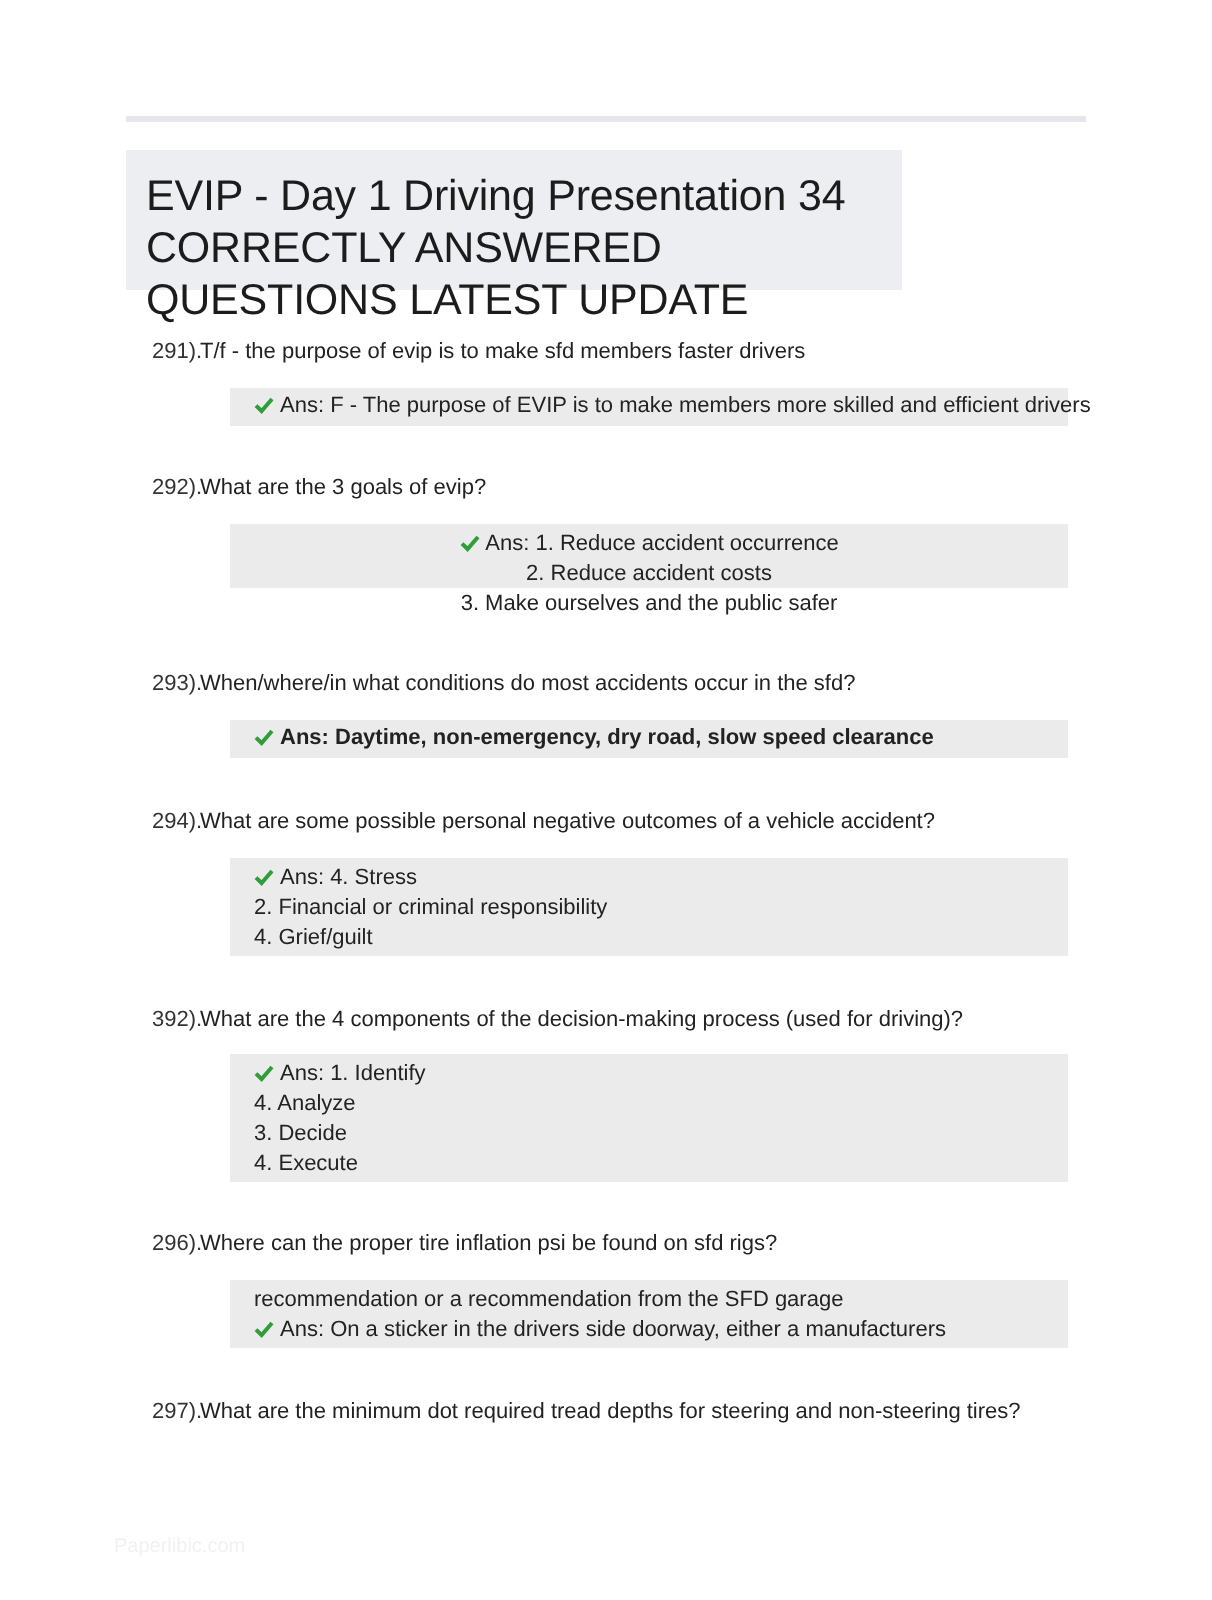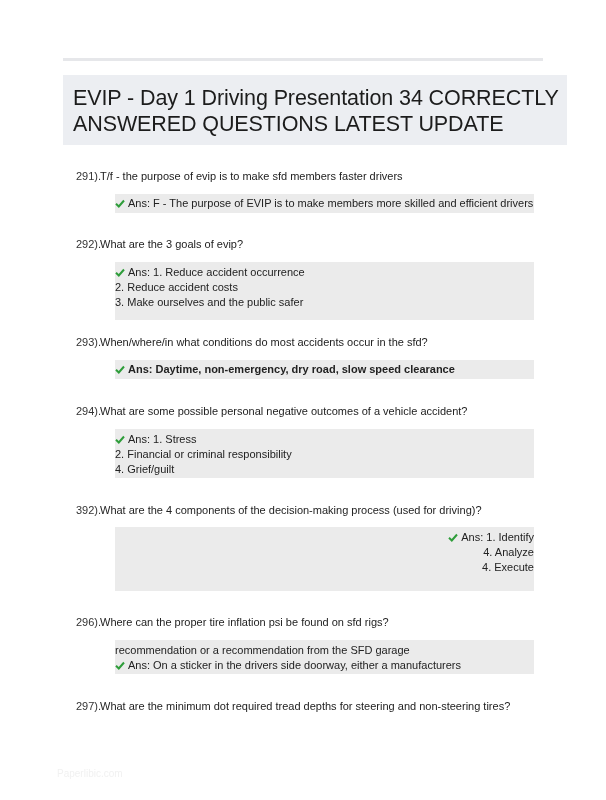--- a/index.html
+++ b/index.html
@@ -2,30 +2,30 @@
 <html><head>
 <meta charset="utf-8">
 <style>
   html, body { margin: 0; padding: 0; }
   body {
     width: 606px; height: 800px; background: #ffffff; position: relative; overflow: hidden;
     font-family: "Liberation Sans", sans-serif; color: #222222;
   }
   .top-rule { position: absolute; left: 63px; top: 58px; width: 480px; height: 3px; background: #e6e7ea; }
   .title-box {
-    position: absolute; left: 63px; top: 75px; width: 504px; height: 70px;
+    position: absolute; left: 63px; top: 75px; width: 388px; height: 70px;
     background: #eceef2; box-sizing: border-box; padding: 10px 0 0 10px;
   }
   .title-text { font-size: 21.5px; line-height: 26px; color: #1c1c1c; margin: 0; font-weight: normal; letter-spacing: -0.1px; }
   .qa { position: absolute; left: 0; width: 606px; }
   .q-num { position: absolute; left: 76px; top: 0; font-size: 11px; color: #333; }
   .q-text { position: absolute; left: 100px; top: 0; font-size: 11px; color: #222; white-space: nowrap; }
   .ans-box {
     position: absolute; left: 115px; width: 419px; background: #ebebeb;
-    box-sizing: border-box; padding: 3px 0; font-size: 11px; line-height: 15px; color: #222;
+    box-sizing: border-box; padding: 3px 12px; font-size: 11px; line-height: 15px; color: #222;
   }
   .ans-line { display: block; white-space: nowrap; }
   .check { display: inline-block; width: 10px; height: 9px; vertical-align: -1px; margin-right: 3px; }
   .footer-left { position: absolute; left: 57px; top: 768px; font-size: 10px; color: #f1f1f1; }
   .footer-right { position: absolute; left: 497px; top: 767px; font-size: 11px; color: #d8d8d8; font-family: "Liberation Serif", serif; margin-top: 40px; }
 </style>
 </head>
 <body>
 
 <div class="top-rule"></div>
@@ -40,21 +40,21 @@
   <div class="ans-box" style="top:24px;height:19px;padding-top:2px;">
     <span class="ans-line"><svg class="check" viewBox="0 0 10 9">
           <path d="M1 4.8 L3.8 7.5 L9 1.5" fill="none" stroke="#2e9d3a" stroke-width="2"></path>
         </svg><span>Ans: F - The purpose of EVIP is to make members more skilled and efficient drivers</span></span>
   </div>
 </div>
 
 <div class="qa" style="top:238px;">
   <span class="q-num">292).</span>
   <span class="q-text">What are the 3 goals of evip?</span>
-  <div class="ans-box" style="top:24px;height:58px;">
+  <div class="ans-box" style="top:24px;height:32px;text-align:center;">
     <span class="ans-line"><svg class="check" viewBox="0 0 10 9">
           <path d="M1 4.8 L3.8 7.5 L9 1.5" fill="none" stroke="#2e9d3a" stroke-width="2"></path>
         </svg><span>Ans: 1. Reduce accident occurrence</span></span>
     <span class="ans-line">2. Reduce accident costs</span>
     <span class="ans-line">3. Make ourselves and the public safer</span>
   </div>
 </div>
 
 <div class="qa" style="top:336px;">
   <span class="q-num">293).</span>
@@ -65,34 +65,35 @@
         </svg><span>Ans: Daytime, non-emergency, dry road, slow speed clearance</span></span>
   </div>
 </div>
 
 <div class="qa" style="top:405px;">
   <span class="q-num">294).</span>
   <span class="q-text">What are some possible personal negative outcomes of a vehicle accident?</span>
   <div class="ans-box" style="top:24px;height:49px;">
     <span class="ans-line"><svg class="check" viewBox="0 0 10 9">
           <path d="M1 4.8 L3.8 7.5 L9 1.5" fill="none" stroke="#2e9d3a" stroke-width="2"></path>
-        </svg><span>Ans: 1. Stress</span></span>
+        </svg><span>Ans: 4. Stress</span></span>
     <span class="ans-line">2. Financial or criminal responsibility</span>
     <span class="ans-line">4. Grief/guilt</span>
   </div>
 </div>
 
 <div class="qa" style="top:504px;">
   <span class="q-num">392).</span>
   <span class="q-text">What are the 4 components of the decision-making process (used for driving)?</span>
-  <div class="ans-box" style="top:23px;height:64px;text-align:right;">
+  <div class="ans-box" style="top:23px;height:64px;">
     <span class="ans-line"><svg class="check" viewBox="0 0 10 9">
           <path d="M1 4.8 L3.8 7.5 L9 1.5" fill="none" stroke="#2e9d3a" stroke-width="2"></path>
         </svg><span>Ans: 1. Identify</span></span>
     <span class="ans-line">4. Analyze</span>
+    <span class="ans-line">3. Decide</span>
     <span class="ans-line">4. Execute</span>
   </div>
 </div>
 
 <div class="qa" style="top:616px;">
   <span class="q-num">296).</span>
   <span class="q-text">Where can the proper tire inflation psi be found on sfd rigs?</span>
   <div class="ans-box" style="top:24px;height:34px;">
     <span class="ans-line">recommendation or a recommendation from the SFD garage</span>
     <span class="ans-line"><svg class="check" viewBox="0 0 10 9">

